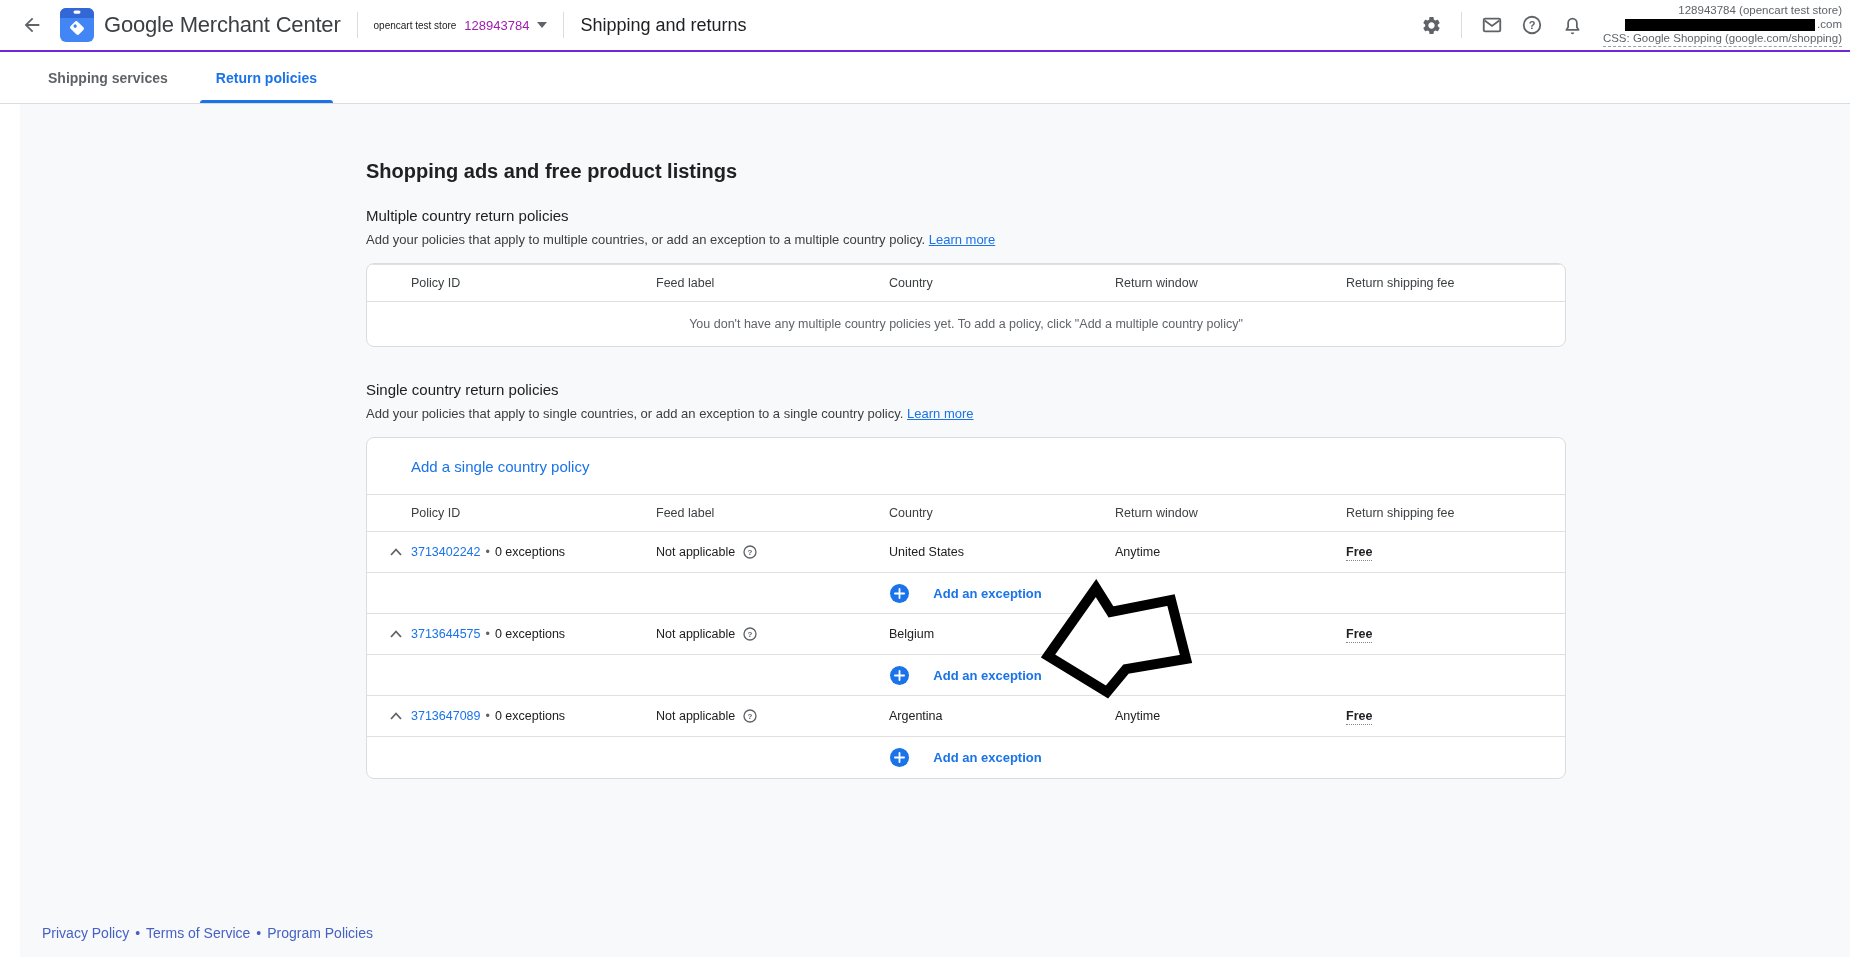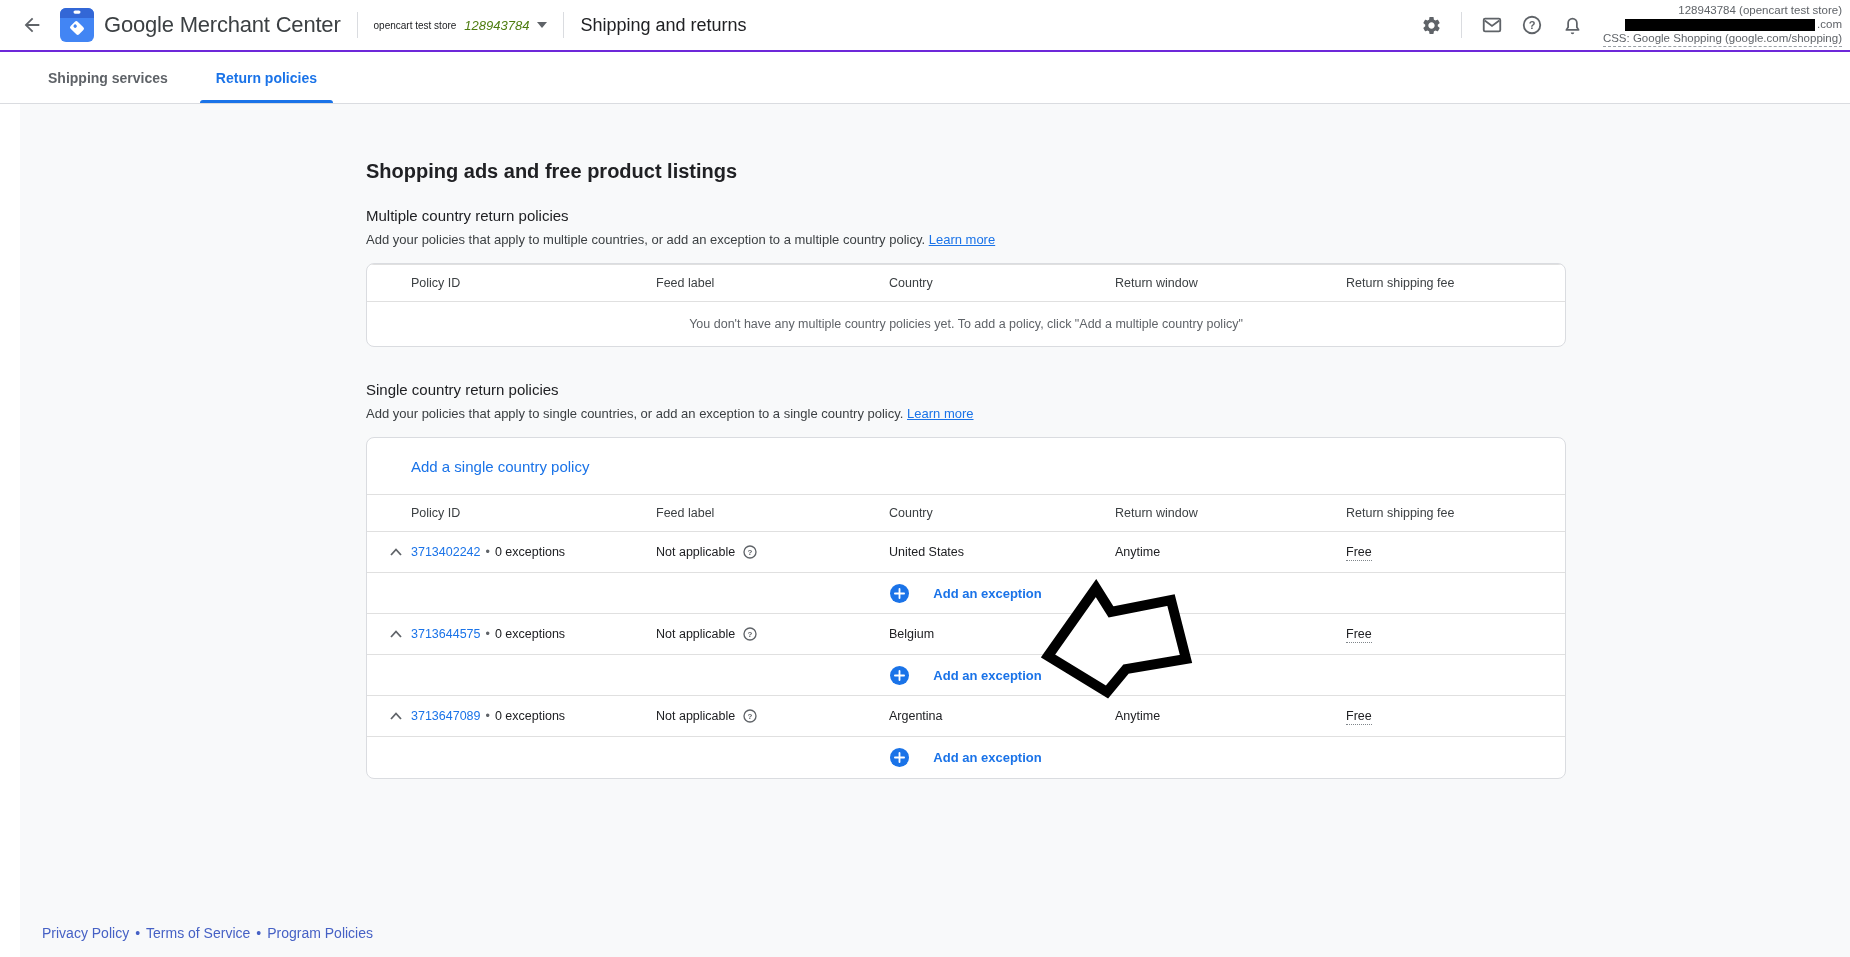--- a/index.html
+++ b/index.html
@@ -13,21 +13,21 @@
     height:52px; background:#fff; display:flex; align-items:center;
     padding:0 8px 0 12px; border-bottom:2px solid #6d28d9; position:relative;
   }
   .iconbtn{ width:40px; height:40px; display:flex; align-items:center; justify-content:center;
     border-radius:50%; cursor:pointer; flex:0 0 auto; }
   .logo-wrap{ display:flex; align-items:center; gap:10px; margin-left:8px; }
   .product-name{ font-size:22px; color:#3c4043; letter-spacing:-0.2px; white-space:nowrap; }
   .vdiv{ width:1px; height:26px; background:#dadce0; margin:0 16px; flex:0 0 auto; }
   .store{ display:flex; align-items:center; gap:8px; cursor:pointer; }
   .store-name{ font-size:10px; color:#202124; white-space:nowrap; }
-  .store-id{ font-size:13px; color:#4d7c0f;font-style:italic; }
+  .store-id{ font-size:13px; color:#a21caf; }
   .page-title{ font-size:18px; color:#202124; white-space:nowrap; }
   .topbar-right{ margin-left:auto; display:flex; align-items:center; }
   .acct{ text-align:right; font-size:11.5px; line-height:14px; color:#5f6368; margin-left:10px; width:240px; }
   .acct .redact{ display:inline-block; width:190px; height:12px; background:#000; vertical-align:middle; margin-right:2px; }
   .acct .css-line{ border-bottom:1px dashed #9aa0a6; padding-bottom:1px; display:inline-block; }
   
   .tabs{ height:52px; background:#fff; border-bottom:1px solid #dadce0; display:flex; align-items:stretch; padding-left:24px; }
   .tab{ display:flex; align-items:center; padding:0 24px; font-size:14px; font-weight:700;
     color:#5f6368; cursor:pointer; position:relative; }
   .tab.active{ color:#1a73e8; }
@@ -49,21 +49,21 @@
   .empty-row{ height:44px; display:flex; align-items:center; justify-content:center;
     font-size:12.5px; color:#5f6368; }
   .data-row{ display:grid; grid-template-columns:44px 245px 233px 226px 231px 1fr;
     align-items:center; height:41px; border-bottom:1px solid #e0e0e0; font-size:12.5px; color:#202124; }
   .data-row:last-child{ border-bottom:none; }
   .chev{ display:flex; justify-content:flex-end; padding-right:8px; cursor:pointer; }
   .pid{ display:flex; align-items:center; gap:5px; }
   .pid a{ color:#1a73e8; text-decoration:none; cursor:pointer; }
   .dot-sep{ color:#5f6368; }
   .feed-cell{ display:flex; align-items:center; gap:7px; }
-  .fee{ border-bottom:1px dotted #80868b; padding-bottom:1px; }
+  .fee{ border-bottom:1px dotted #80868b; padding-bottom:1px;font-weight:bold; }
   .exc-row{ height:41px; display:flex; align-items:center; justify-content:center; gap:24px;
     border-bottom:1px solid #e0e0e0; cursor:pointer; }
   .exc-label{ color:#1a73e8; font-size:13px; font-weight:700; }
   .plus-circle{ width:19px; height:19px; border-radius:50%; background:#1a73e8;
     display:flex; align-items:center; justify-content:center; flex:0 0 auto; }
   
   .footer{ margin-top:auto; padding:0 0 16px 22px; font-size:14px; color:#5f6368; }
   .footer a{ color:#4661c5; text-decoration:none; cursor:pointer; }
   .footer .fsep{ color:#4661c5; margin:0 6px; }
   

